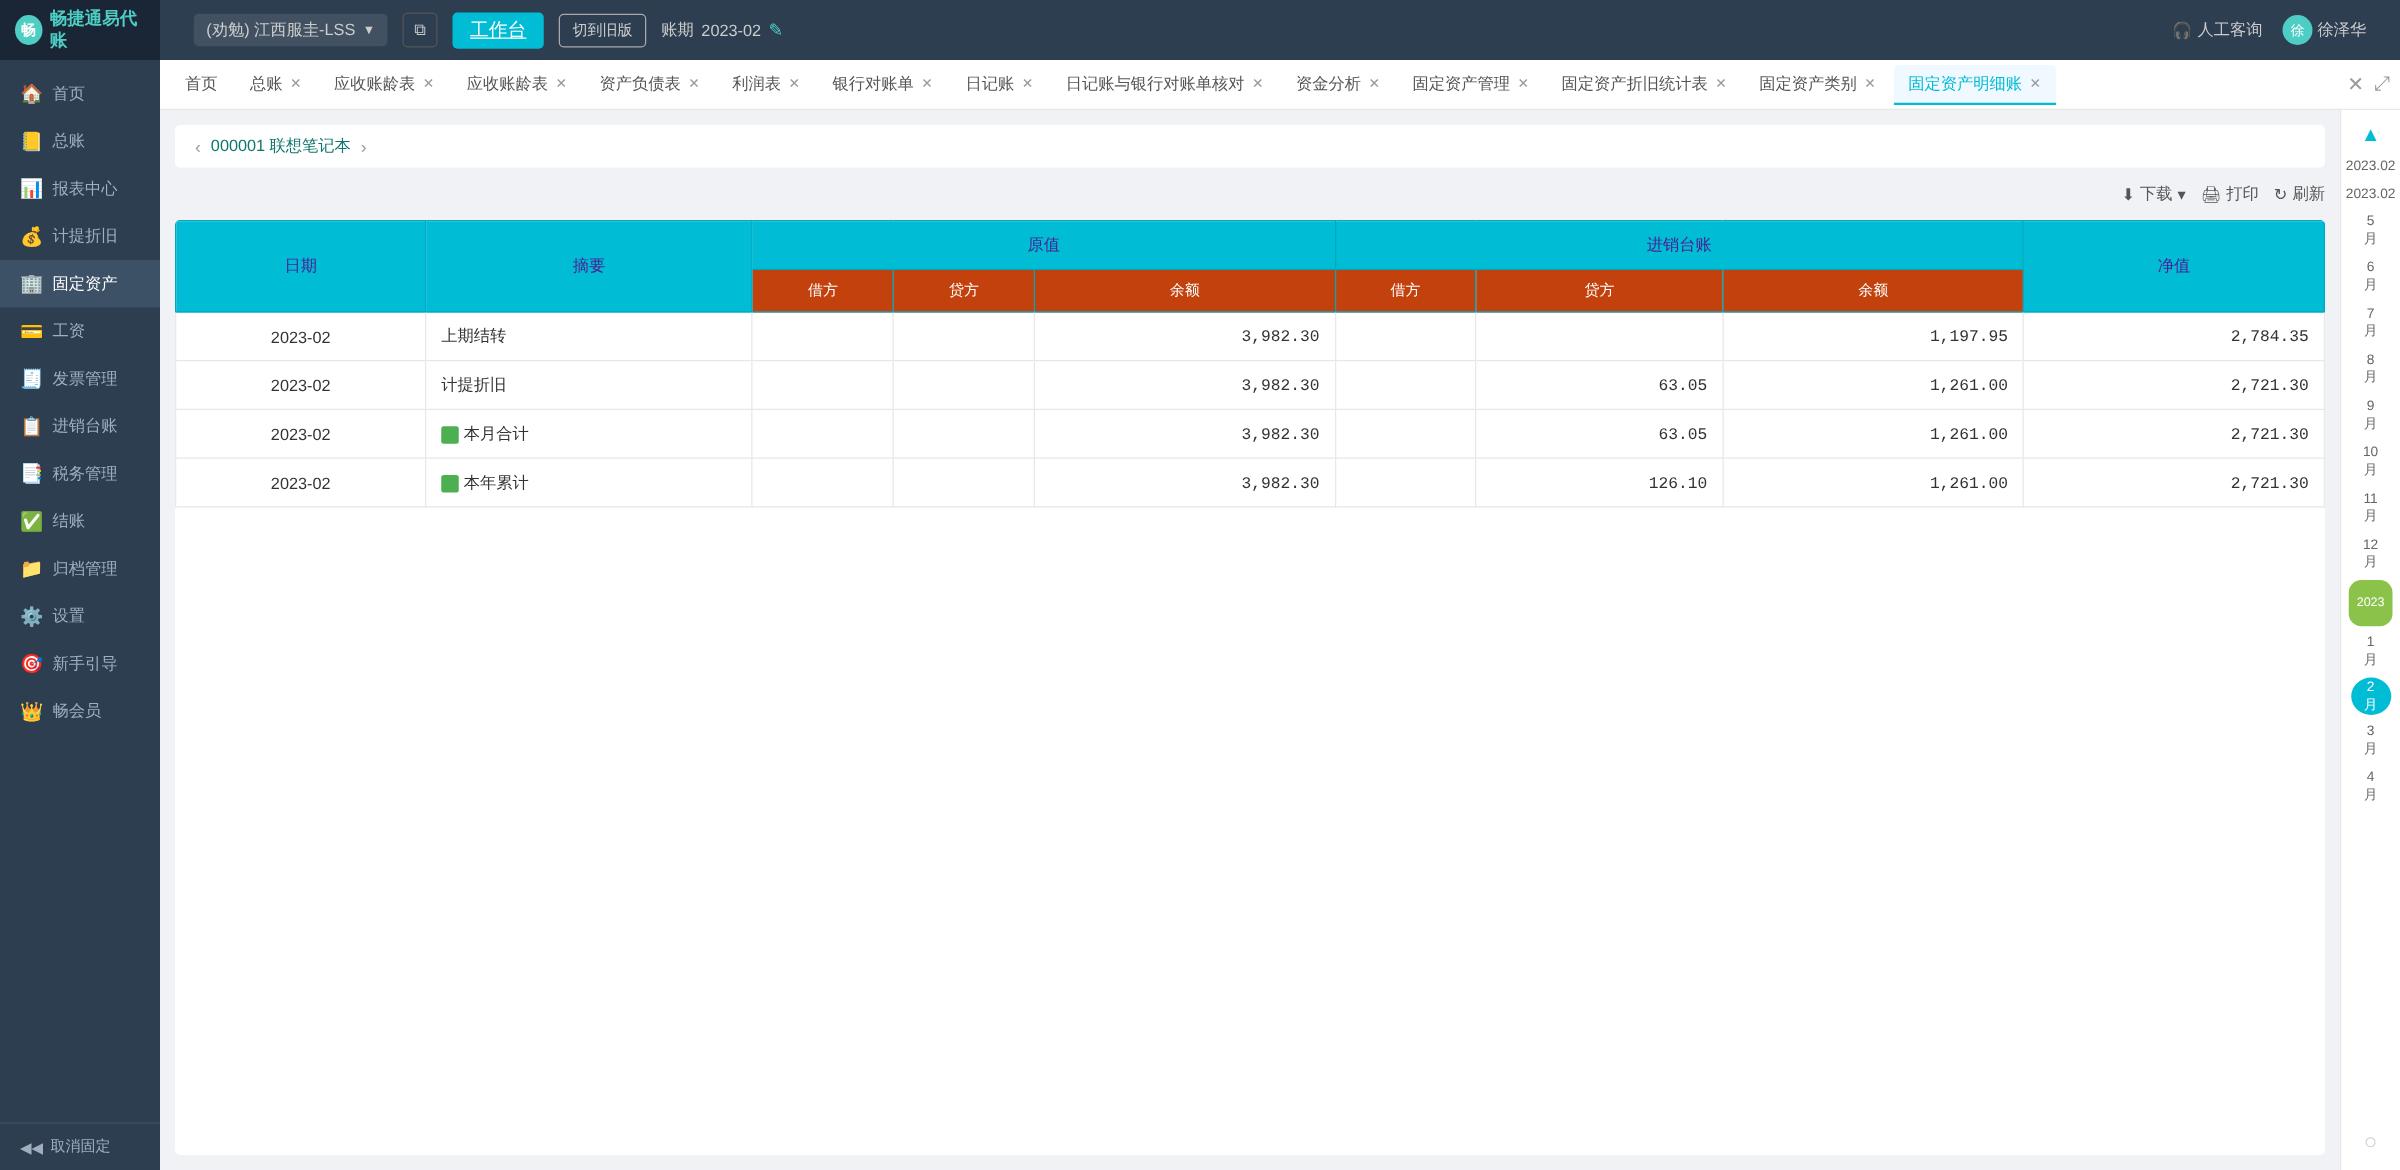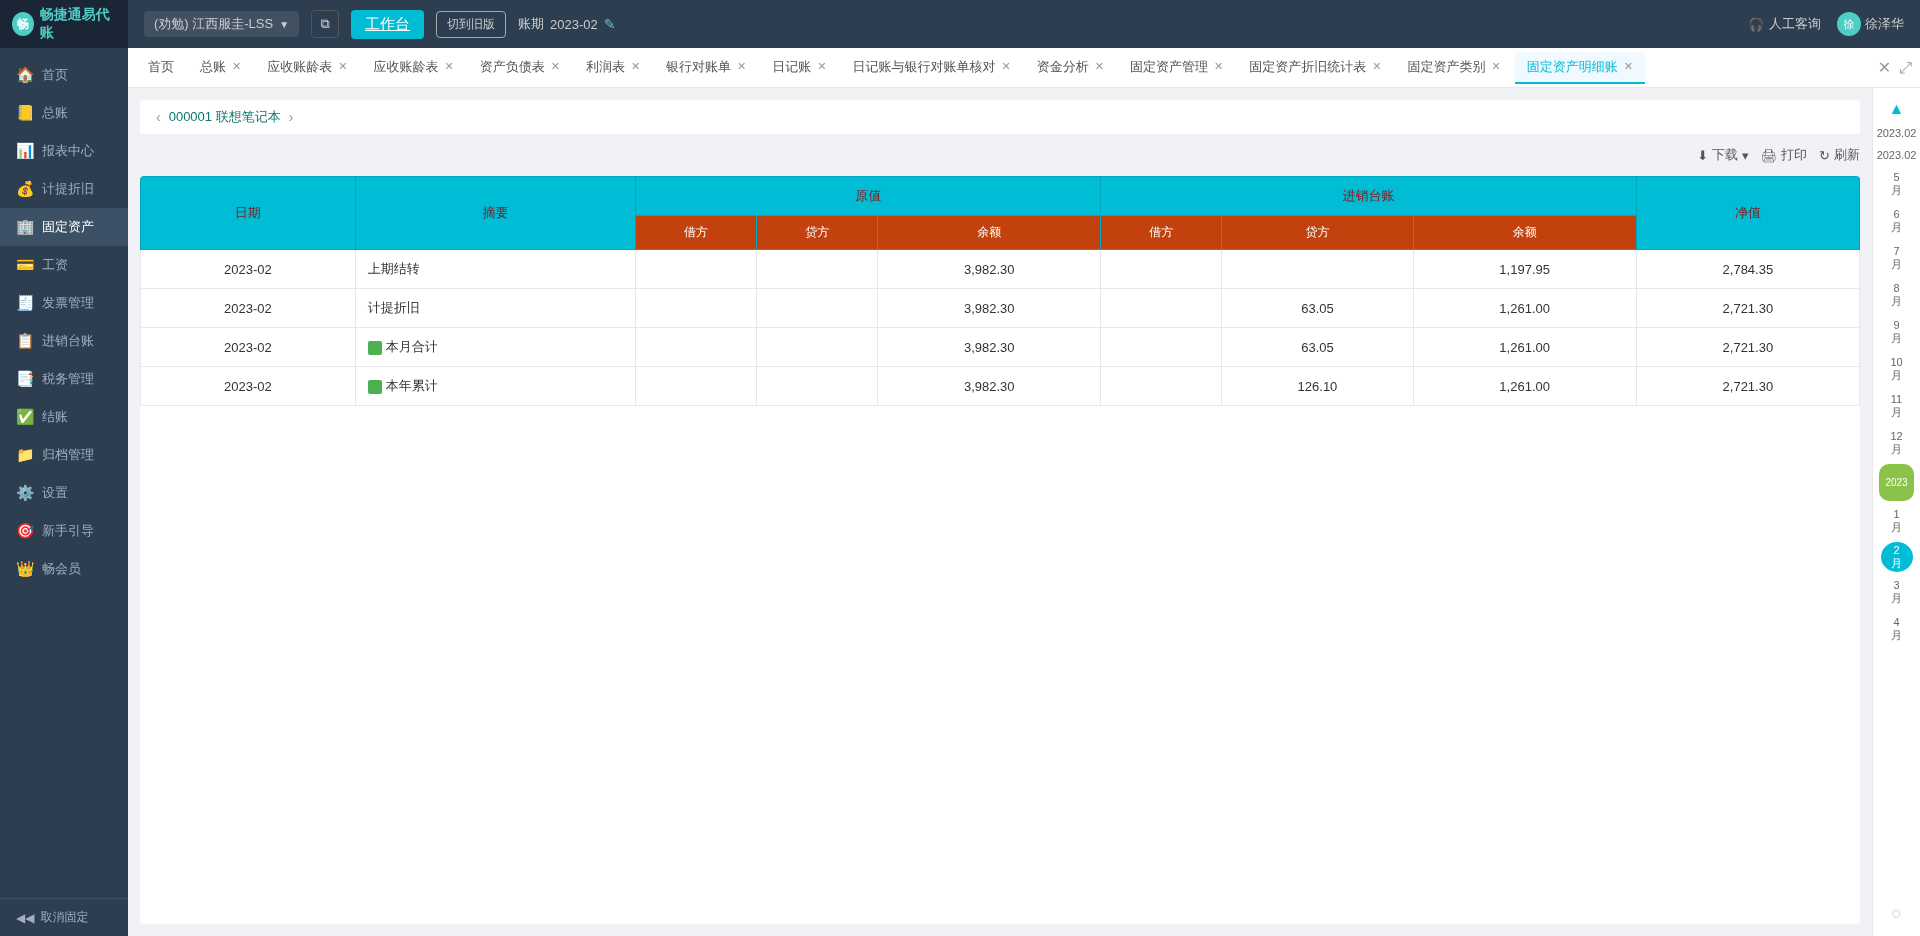--- a/index.html
+++ b/index.html
@@ -54,21 +54,21 @@
 
     
     .main { flex: 1; display: flex; flex-direction: column; overflow: hidden; }
 
     
     .topbar {
       height: 48px;
       background: #2c3e50;
       display: flex;
       align-items: center;
-      padding: 0 16px;
+      padding: 0 27px;
       gap: 12px;
       flex-shrink: 0;
     }
     .topbar-company {
       display: flex; align-items: center; gap: 6px;
       color: #ccc; font-size: 13px;
       background: rgba(255,255,255,0.1);
       padding: 4px 10px;
       border-radius: 4px;
       cursor: pointer;
@@ -184,21 +184,21 @@
       overflow: auto;
       flex: 1;
     }
     table {
       width: 100%;
       border-collapse: collapse;
       font-size: 13px;
     }
     thead tr.header-row-1 th {
       background: #00bcd4;
-      color: #7f1d1d;
+      color: #4c1d95;
       text-align: center;
       padding: 10px 8px;
       border: 1px solid #00a8bf;
       font-weight: 500;
     }
     thead tr.header-row-2 th {
       background: #c2410c;
       color: white;
       text-align: center;
       padding: 8px;
@@ -207,21 +207,21 @@
       font-size: 12px;
     }
     tbody tr { border-bottom: 1px solid #e8e8e8; }
     tbody td {
       padding: 10px 12px;
       color: #333;
       border: 1px solid #e8e8e8;
       text-align: center;
     }
     tbody td.text-left { text-align: left; }
-    tbody td.amount { font-family: Liberation Sans, sans-serif; }
+    tbody td.amount { text-align: right; font-family: Liberation Mono, monospace; }
     .tag-green {
       display: inline-block;
       width: 14px; height: 14px;
       background: #4caf50;
       border-radius: 2px;
       margin-right: 4px;
       vertical-align: middle;
     }
 
     

